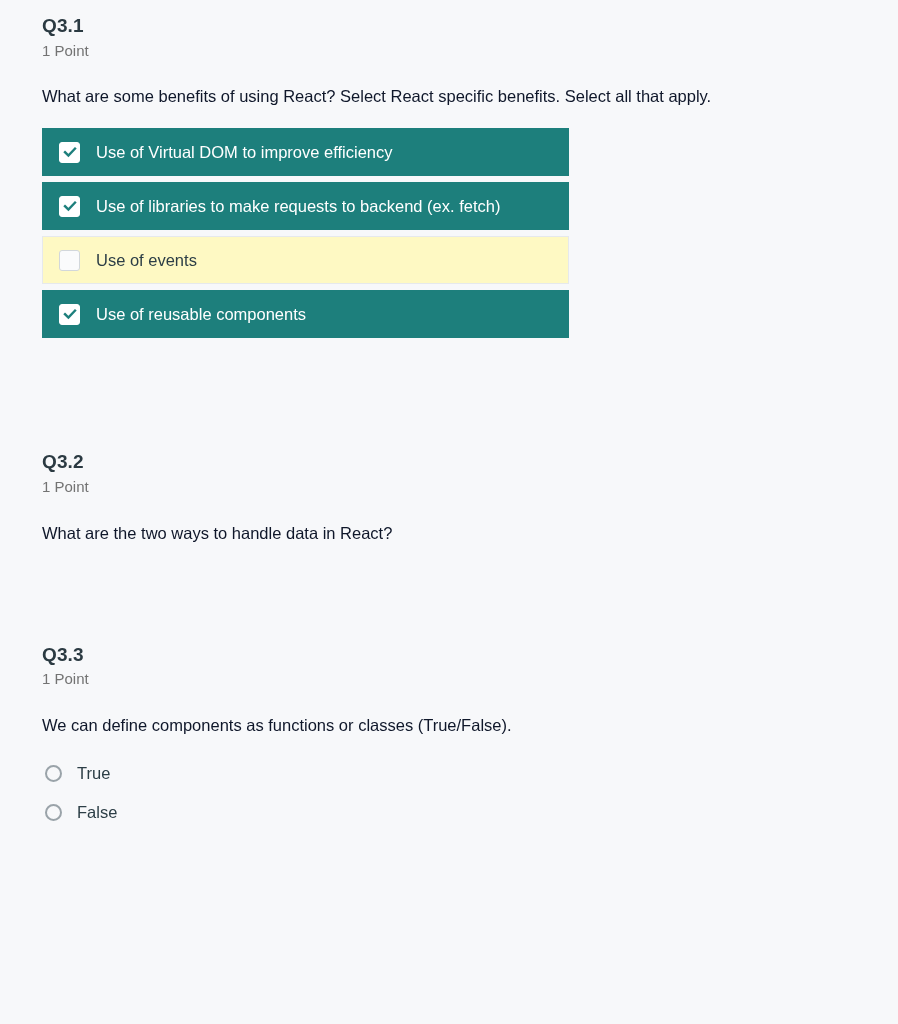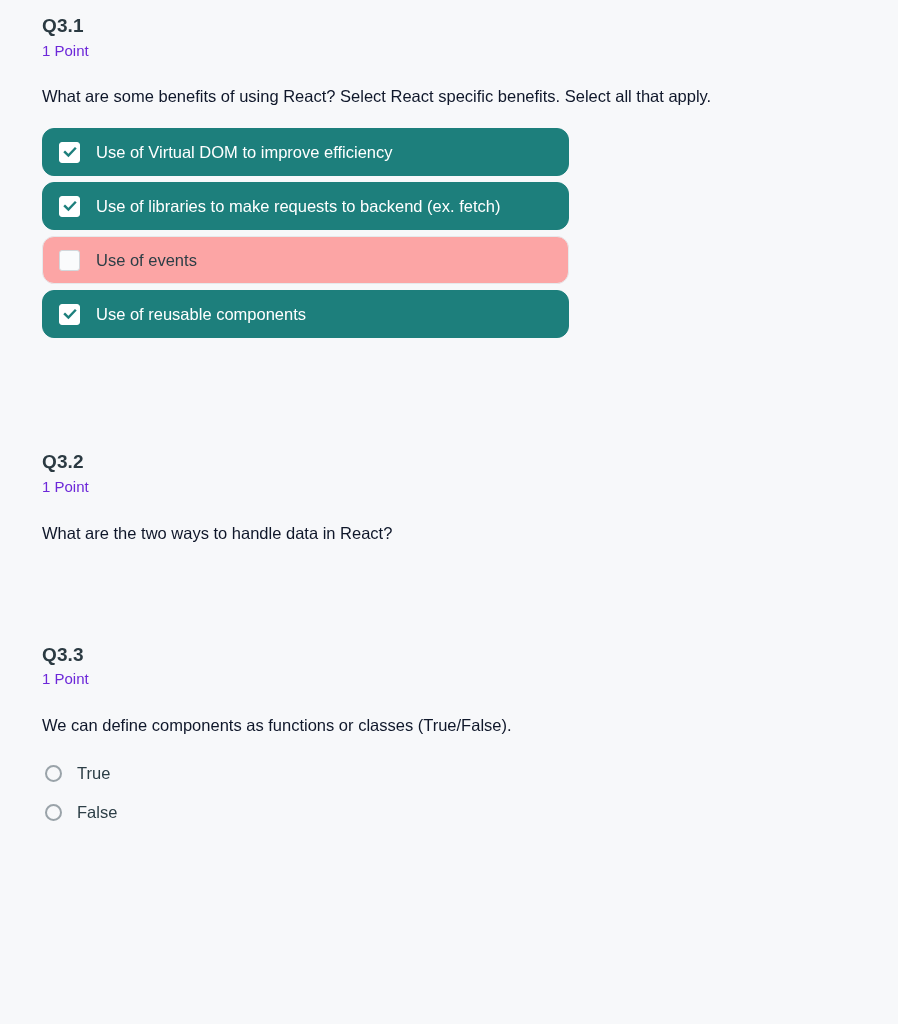--- a/index.html
+++ b/index.html
@@ -30,53 +30,53 @@
   .q-title {
     font-size: 19px;
     font-weight: bold;
     color: #2b3a42;
     letter-spacing: 0.1px;
     margin: 0;
     line-height: 1.25;
   }
   .q-points {
     font-size: 15px;
-    color: #6d28d9;
+    color: #737373;
     margin: 3px 0 0 0;
     line-height: 1.3;
   }
   .q-prompt {
     font-size: 16.5px;
     color: #0f172a;
     margin: 0;
     line-height: 1.4;
   }
   
   .options-boxed {
     margin: 0;
     padding: 0;
     list-style: none;
     width: 527px;
   }
   .opt-box {
     display: flex;
     align-items: center;
     height: 48px;
-    border-radius: 12px;
+    border-radius: 0;
     margin-bottom: 6px;
     padding-left: 16px;
     cursor: pointer;
     user-select: none;
   }
   .opt-box.selected {
     background: #1d7f7c;
     border: 1px solid #1d7f7c;
   }
   .opt-box.unselected {
-    background: #fca5a5;
+    background: #fef9c3;
     border: 1px solid #e6e9ec;
   }
   .cbox {
     width: 21px;
     height: 21px;
     min-width: 21px;
     border-radius: 3px;
     display: inline-flex;
     align-items: center;
     justify-content: center;

